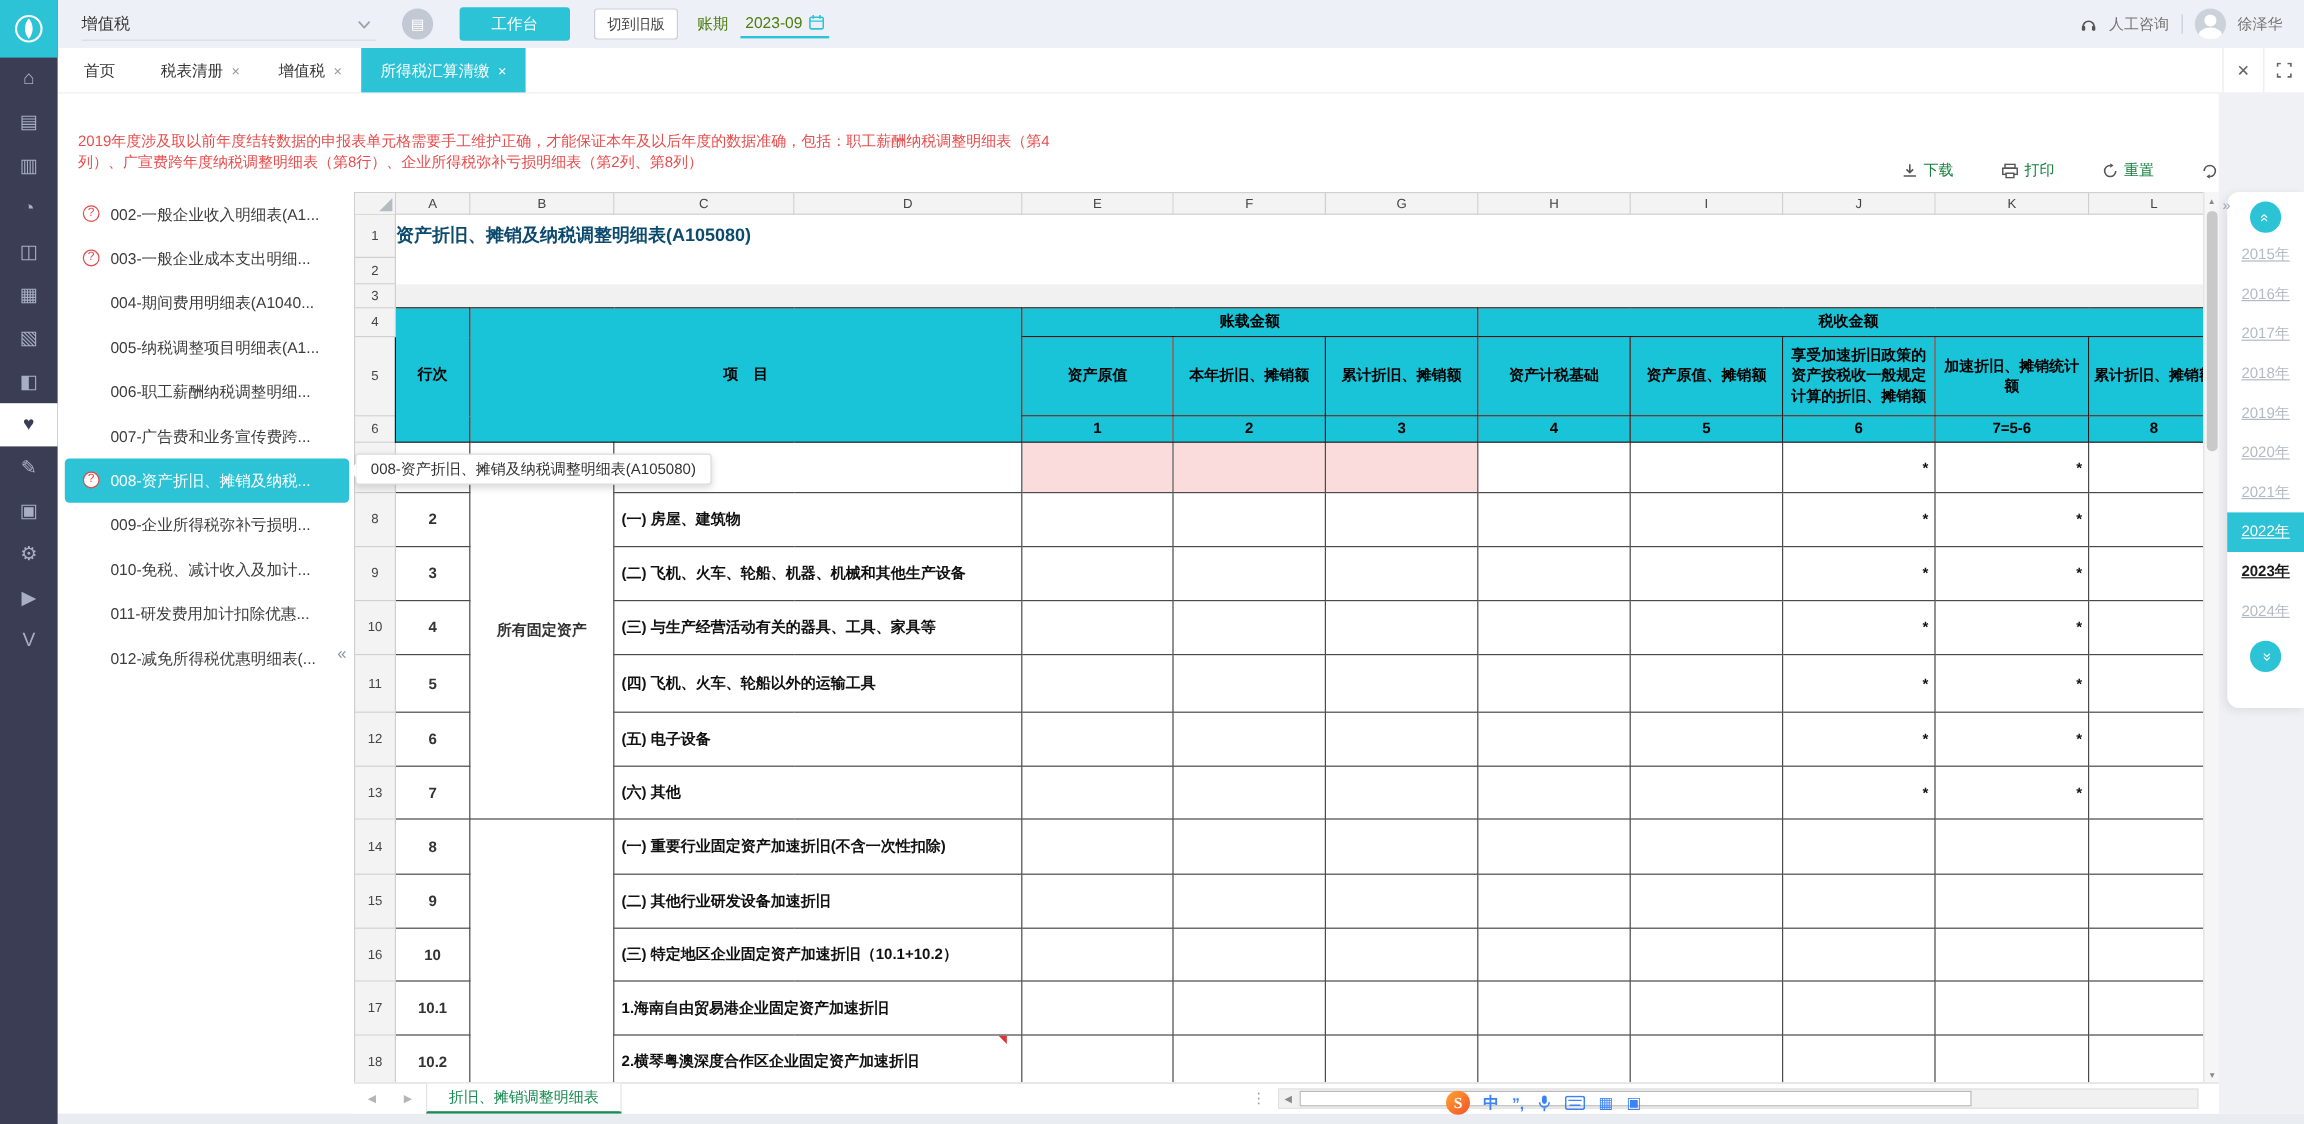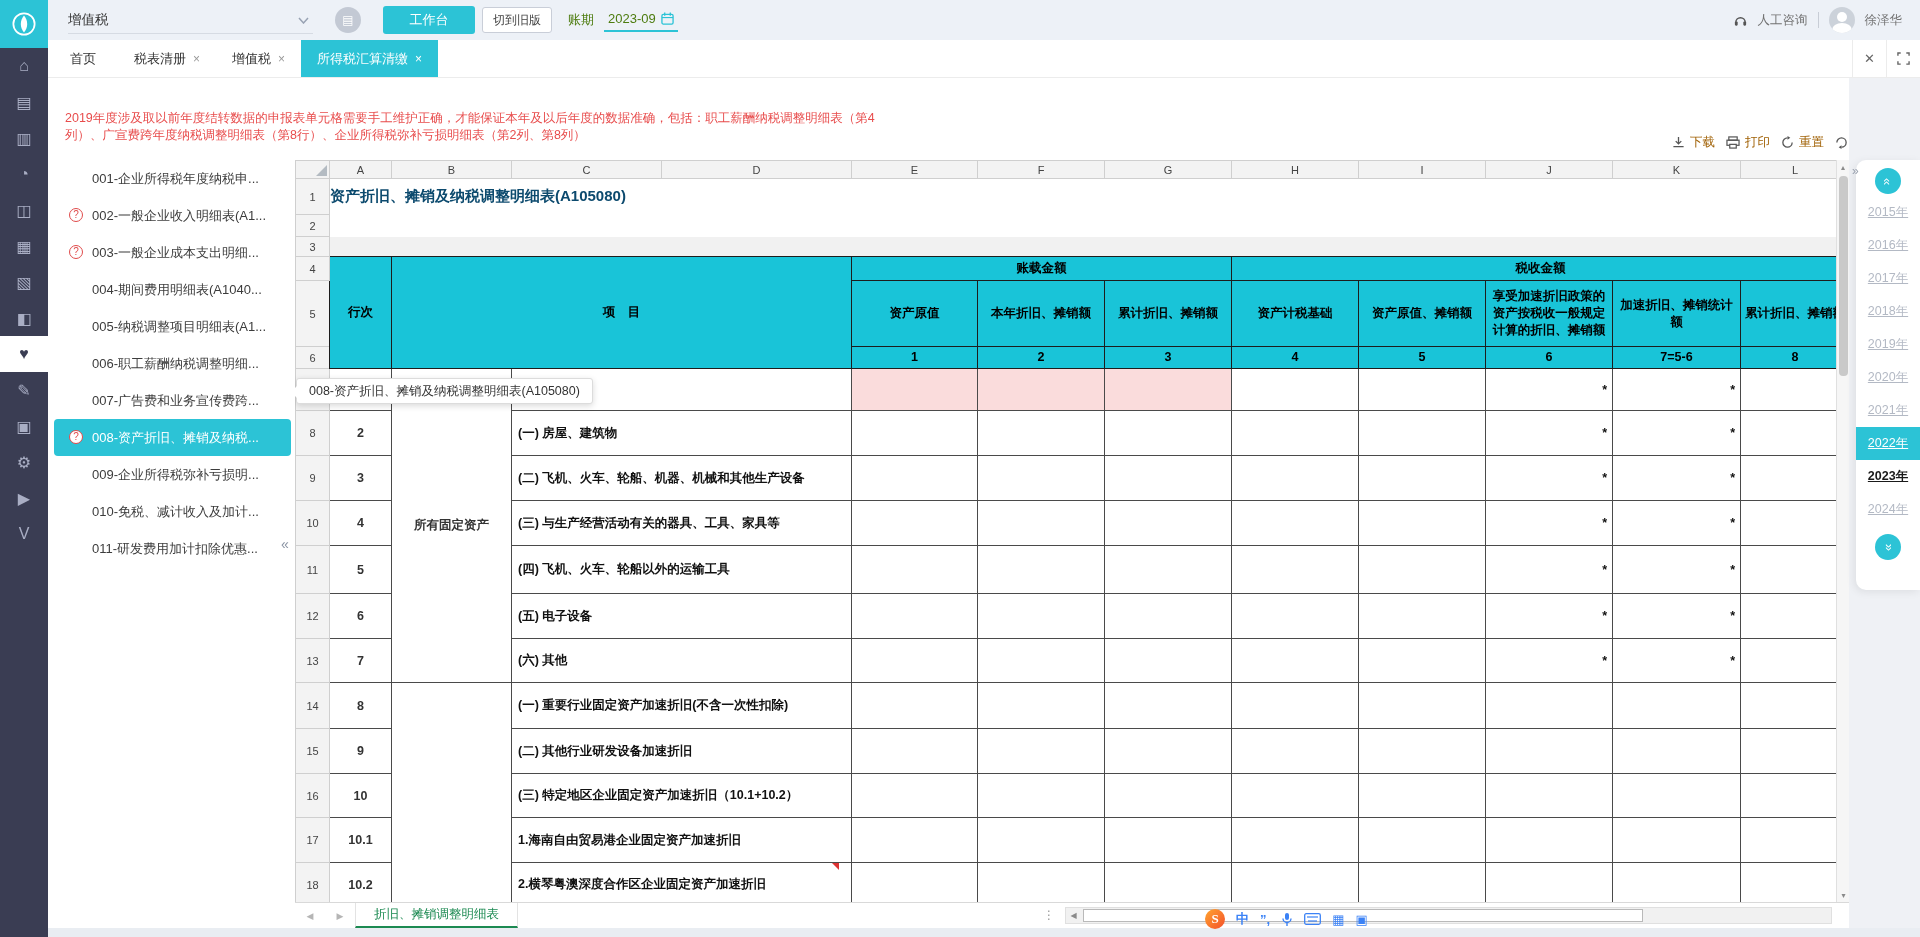--- a/index.html
+++ b/index.html
@@ -11,42 +11,42 @@
   .rail .logo { width:48px; height:48px; background:#2cc3d6; display:flex; align-items:center; justify-content:center; }
   .rail-item { width:48px; height:36px; display:flex; align-items:center; justify-content:center; color:#a9aec4; font-size:16px; }
   .rail-item.active { background:#fff; color:#3a3d53; }
 
   
   .topbar { position:absolute; left:48px; top:0; width:1872px; height:40px; background:#edf1f7; display:flex; align-items:center; }
   .tb-select { position:relative; margin-left:20px; width:245px; height:28px; border-bottom:1px solid #d6dbe3; display:flex; align-items:center; font-size:13.5px; color:#333; cursor:pointer; }
   .tb-select svg { position:absolute; right:4px; top:11px; }
   .tb-badge { margin-left:22px; width:26px; height:26px; border-radius:50%; background:#c3c9d4; color:#fff; display:flex; align-items:center; justify-content:center; font-size:12px; }
   .btn-teal { margin-left:22px; width:92px; height:28px; background:#2cc3d6; color:#fff; font-size:13px; border:none; border-radius:3px; display:flex; align-items:center; justify-content:center; cursor:pointer; }
-  .btn-old { margin-left:7px; height:26px; padding:0 10px; background:#fff; border:1px solid #c9ced8; border-radius:3px; font-size:12px; color:#444; display:flex; align-items:center; cursor:pointer; }
+  .btn-old { margin-left:20px; height:26px; padding:0 10px; background:#fff; border:1px solid #c9ced8; border-radius:3px; font-size:12px; color:#444; display:flex; align-items:center; cursor:pointer; }
   .period { margin-left:16px; font-size:13px; color:#4d7c0f; display:flex; align-items:center; }
   .period-val { margin-left:10px; padding:2px 4px 4px 4px; border-bottom:2px solid #2cc3d6; display:flex; align-items:center; gap:5px; font-size:13px; cursor:pointer; }
   .tb-right { margin-left:auto; margin-right:18px; display:flex; align-items:center; gap:10px; font-size:12.5px; color:#737373; }
   .tb-div { width:1px; height:16px; background:#c8cdd6; }
   .avatar { width:26px; height:26px; border-radius:50%; background:#ccd2da; position:relative; overflow:hidden; }
   .avatar::before { content:""; position:absolute; left:8px; top:5px; width:10px; height:10px; border-radius:50%; background:#fff; }
   .avatar::after { content:""; position:absolute; left:3px; top:16px; width:20px; height:14px; border-radius:50%; background:#fff; }
 
   
   .tabrow { position:absolute; left:48px; top:40px; width:1872px; height:38px; background:#fff; border-bottom:1px solid #ececec; display:flex; align-items:stretch; }
   .tab { padding:0 16px; display:flex; align-items:center; gap:7px; font-size:13px; color:#333; cursor:pointer; }
   .tab .x { color:#999; font-size:12px; }
   .tab.active { background:#2cc3d6; color:#fff; }
   .tab.active .x { color:#fff; }
   .tabrow-right { margin-left:auto; display:flex; }
   .tr-ico { width:34px; border-left:1px solid #ececec; display:flex; align-items:center; justify-content:center; color:#666; font-size:13px; cursor:pointer; }
 
   
   .workspace { position:absolute; left:48px; top:78px; width:1872px; height:850px; background:#fff; }
   .notice { position:absolute; left:17px; top:32px; width:900px; font-size:12.5px; line-height:17px; color:#e84c4c; }
-  .wtoolbar { position:absolute; right:42px; top:56px; display:flex; gap:11px; font-size:12.5px; color:#a16207; }
+  .wtoolbar { position:absolute; right:42px; top:56px; display:flex; gap:40px; font-size:12.5px; color:#15803d; }
   .wtool { display:flex; align-items:center; gap:5px; cursor:pointer; }
 
   
   .formlist { position:absolute; left:0; top:82px; width:247px; height:742px; background:#fff; overflow:hidden; }
   .fl-item { position:relative; height:37px; line-height:37px; padding-left:44px; font-size:13px; color:#3c3c3c; white-space:nowrap; overflow:hidden; cursor:pointer; }
   .fl-item .qmark { position:absolute; left:21px; top:11px; width:14px; height:14px; border:1px solid #e04b4b; border-radius:50%; color:#e04b4b; font-size:10px; line-height:12px; text-align:center; background:#fff; }
   .fl-item.active { background:#2cc3d6; color:#fff; margin:0 4px 0 6px; border-radius:4px; padding-left:38px; }
   .fl-item.active .qmark { left:15px; }
   .collapse-handle { position:absolute; left:233px; top:458px; color:#8a93a3; font-size:14px; cursor:pointer; z-index:6; }
 
@@ -254,31 +254,31 @@
     <div class="wtool">
       <svg width="13" height="13" viewBox="0 0 14 14">
           <path d="M2 7 A5 5 0 1 1 7 12" fill="none" stroke="#555" stroke-width="1.4"></path>
           <path d="M7 14 L4 12 L7 10 Z" fill="#555"></path>
         </svg>
       <span>刷新</span>
     </div>
   </div>
 
   <div class="formlist">
-    <div class="fl-item"><span>001-企业所得税年度纳税申...</span></div>
     <div class="fl-item"><span class="qmark">?</span><span>002-一般企业收入明细表(A1...</span></div>
     <div class="fl-item"><span class="qmark">?</span><span>003-一般企业成本支出明细...</span></div>
     <div class="fl-item"><span>004-期间费用明细表(A1040...</span></div>
     <div class="fl-item"><span>005-纳税调整项目明细表(A1...</span></div>
     <div class="fl-item"><span>006-职工薪酬纳税调整明细...</span></div>
     <div class="fl-item"><span>007-广告费和业务宣传费跨...</span></div>
     <div class="fl-item active"><span class="qmark">?</span><span>008-资产折旧、摊销及纳税...</span></div>
     <div class="fl-item"><span>009-企业所得税弥补亏损明...</span></div>
     <div class="fl-item"><span>010-免税、减计收入及加计...</span></div>
     <div class="fl-item"><span>011-研发费用加计扣除优惠...</span></div>
+    <div class="fl-item"><span>012-减免所得税优惠明细表(...</span></div>
   </div>
   <div class="collapse-handle">«</div>
 
   <div class="sheet">
     <table class="grid">
       <colgroup>
         <col style="width:34px">
           <col style="width:62px">
           <col style="width:120px">
           <col style="width:150px">

